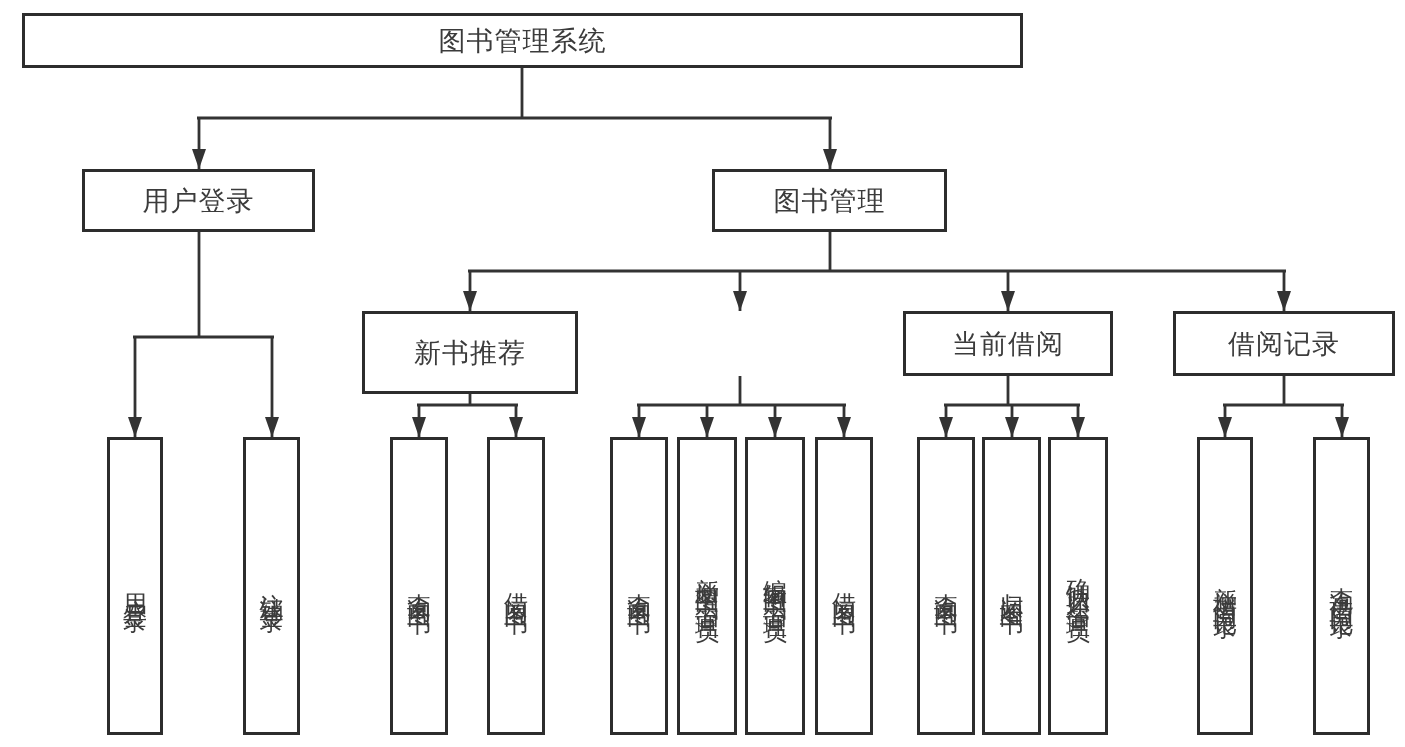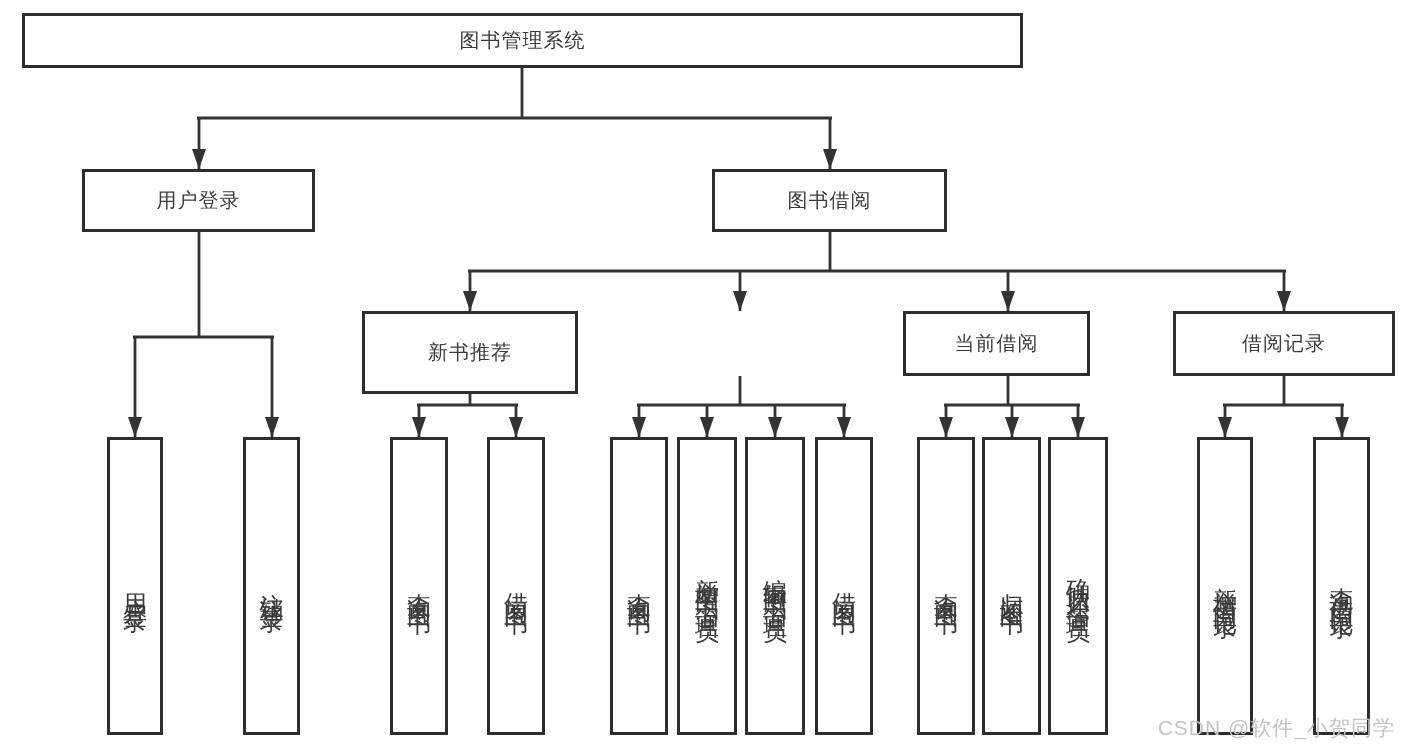--- a/index.html
+++ b/index.html
@@ -7,21 +7,21 @@
     position:relative;width:1405px;height:747px;background:#ffffff;
     font-family:"Liberation Sans","DejaVu Sans",sans-serif;overflow:hidden;
   }
   svg.wires{position:absolute;left:0;top:0;z-index:1;}
   .node{
     position:absolute;box-sizing:border-box;z-index:2;
     border:3px solid #2d2d2d;background:#ffffff;
     display:flex;align-items:center;justify-content:center;
     color:#3b3b3b;
   }
-  .h-node{font-size:20px;letter-spacing:1px;white-space:nowrap;}
+  .h-node{font-size:27px;letter-spacing:1px;white-space:nowrap;}
   .leaf{
     writing-mode:vertical-rl;
     font-size:24px;letter-spacing:6px;line-height:1;
   }
   .watermark{
     position:absolute;right:10px;bottom:5px;z-index:6;
     font-size:21px;color:#c3c3c3;letter-spacing:1px;white-space:nowrap;
   }
 </style>
 </head>
@@ -80,27 +80,27 @@
   </svg>
 
   <div class="node h-node" style="left:22px;top:13px;width:1001px;height:55px;">
     <span>图书管理系统</span>
   </div>
 
   <div class="node h-node" style="left:82px;top:169px;width:233px;height:63px;">
     <span>用户登录</span>
   </div>
   <div class="node h-node" style="left:712px;top:169px;width:235px;height:63px;">
-    <span>图书借阅</span>
+    <span>图书管理</span>
   </div>
 
   <div class="node h-node" style="left:362px;top:311px;width:216px;height:83px;">
     <span>新书推荐</span>
   </div>
-  <div class="node h-node" style="left:903px;top:311px;width:187px;height:65px;">
+  <div class="node h-node" style="left:903px;top:311px;width:210px;height:65px;">
     <span>当前借阅</span>
   </div>
   <div class="node h-node" style="left:1173px;top:311px;width:222px;height:65px;">
     <span>借阅记录</span>
   </div>
 
   <div class="node leaf" style="left:107px;top:437px;width:56px;height:298px;">
     <span>用户登录</span>
   </div>
   <div class="node leaf" style="left:243px;top:437px;width:57px;height:298px;">
@@ -137,15 +137,14 @@
     <span>确认归还（管理员）</span>
   </div>
 
   <div class="node leaf" style="left:1197px;top:437px;width:56px;height:298px;">
     <span>新增借阅记录</span>
   </div>
   <div class="node leaf" style="left:1313px;top:437px;width:57px;height:298px;">
     <span>查询借阅记录</span>
   </div>
 
-  <div class="watermark">CSDN @软件_小贺同学</div>
 
 </div>
 
 </body></html>

